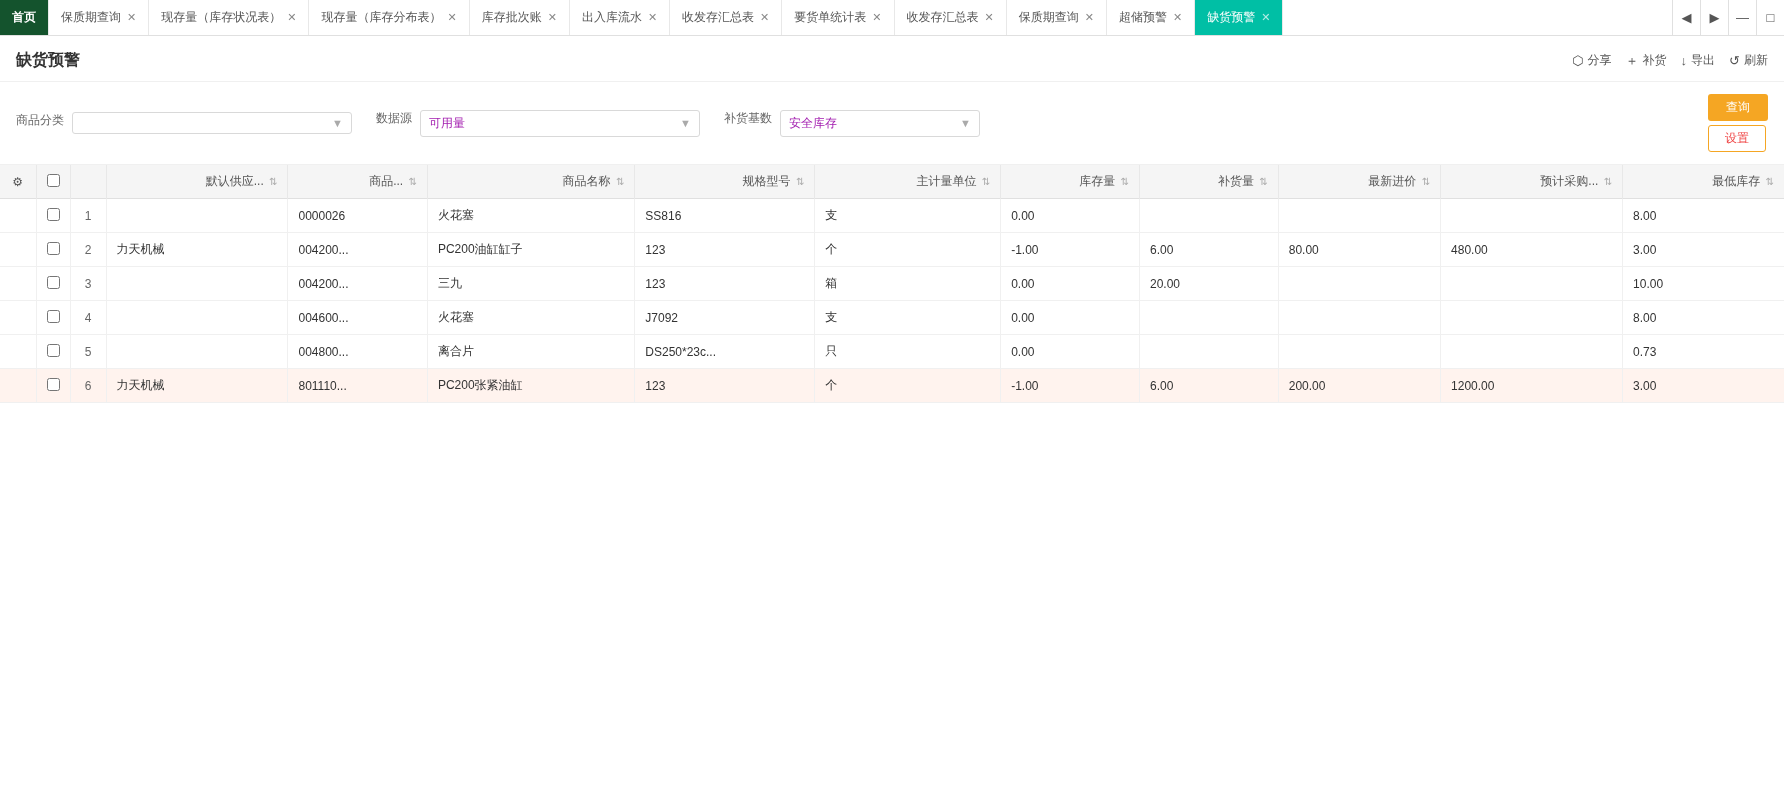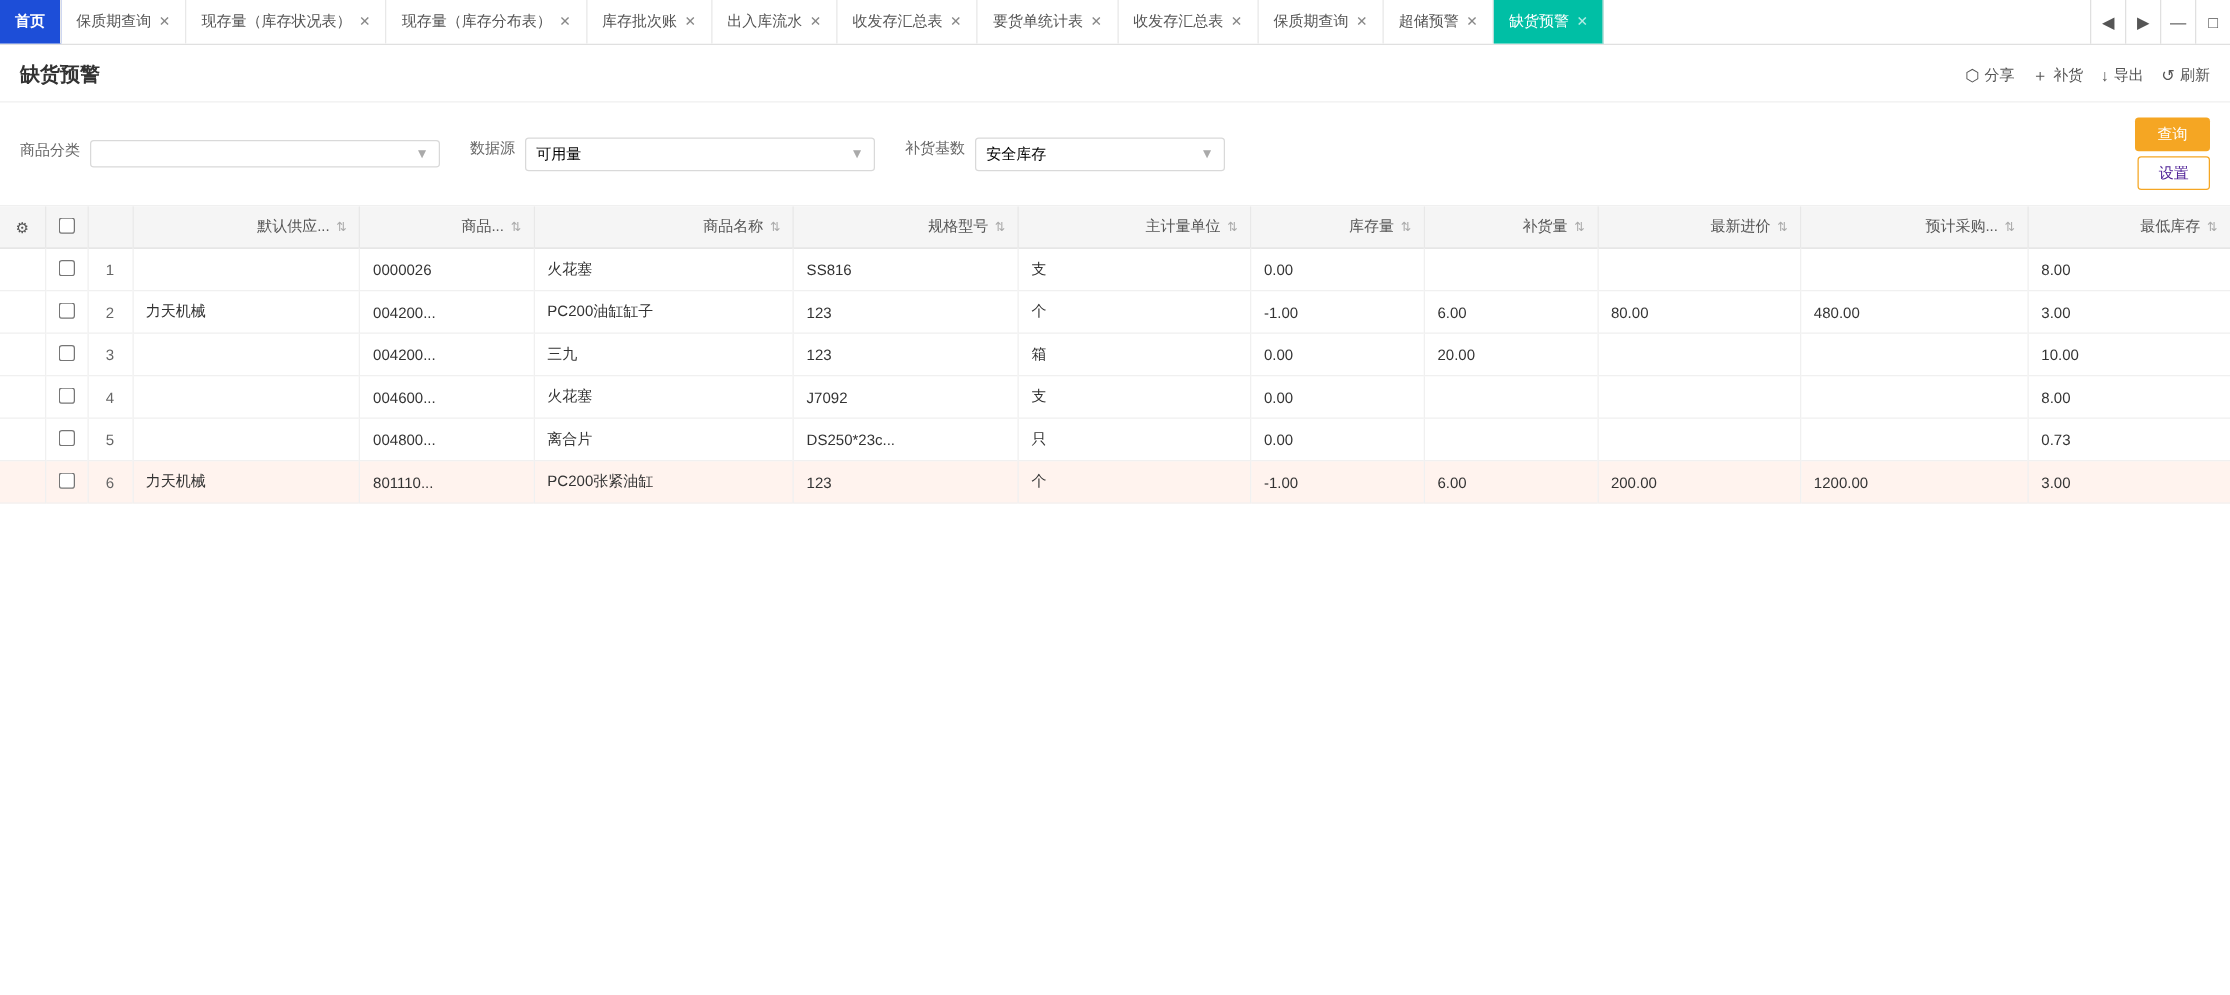--- a/index.html
+++ b/index.html
@@ -30,21 +30,21 @@
       background: #00bfa5;
       color: #fff;
     }
     .tab-item .close-btn {
       margin-left: 6px;
       font-size: 11px;
       cursor: pointer;
       opacity: 0.7;
     }
     .tab-item.home {
-      background: #1d4ed8;
+      background: #14532d;
       color: #fff;
       font-weight: bold;
     }
     .tab-nav-btns {
       display: flex;
       align-items: center;
       margin-left: auto;
       flex-shrink: 0;
     }
     .tab-nav-btn {
@@ -116,47 +116,47 @@
       align-items: center;
       border: 1px solid #d9d9d9;
       border-radius: 3px;
       padding: 4px 8px;
       min-width: 200px;
       background: #fff;
       cursor: pointer;
       justify-content: space-between;
     }
     .filter-select-value {
-      color: #000000;
+      color: #a21caf;
       font-size: 12px;
     }
     .filter-select-arrow {
       color: #aaa;
       font-size: 11px;
       margin-left: 8px;
     }
     .filter-actions {
       margin-left: auto;
       display: flex;
       flex-direction: column;
       gap: 4px;
-      align-items: flex-end;
+      align-items: flex-start;
     }
     .btn-query {
       background: #f5a623;
       color: #fff;
       border: none;
       border-radius: 3px;
       padding: 5px 18px;
       cursor: pointer;
       font-size: 12px;
     }
     .btn-settings {
       background: #fff;
-      color: #4c1d95;
+      color: #ef4444;
       border: 1px solid #f5a623;
       border-radius: 3px;
       padding: 4px 16px;
       cursor: pointer;
       font-size: 12px;
     }
 
     
     .table-container {
       padding: 0;

